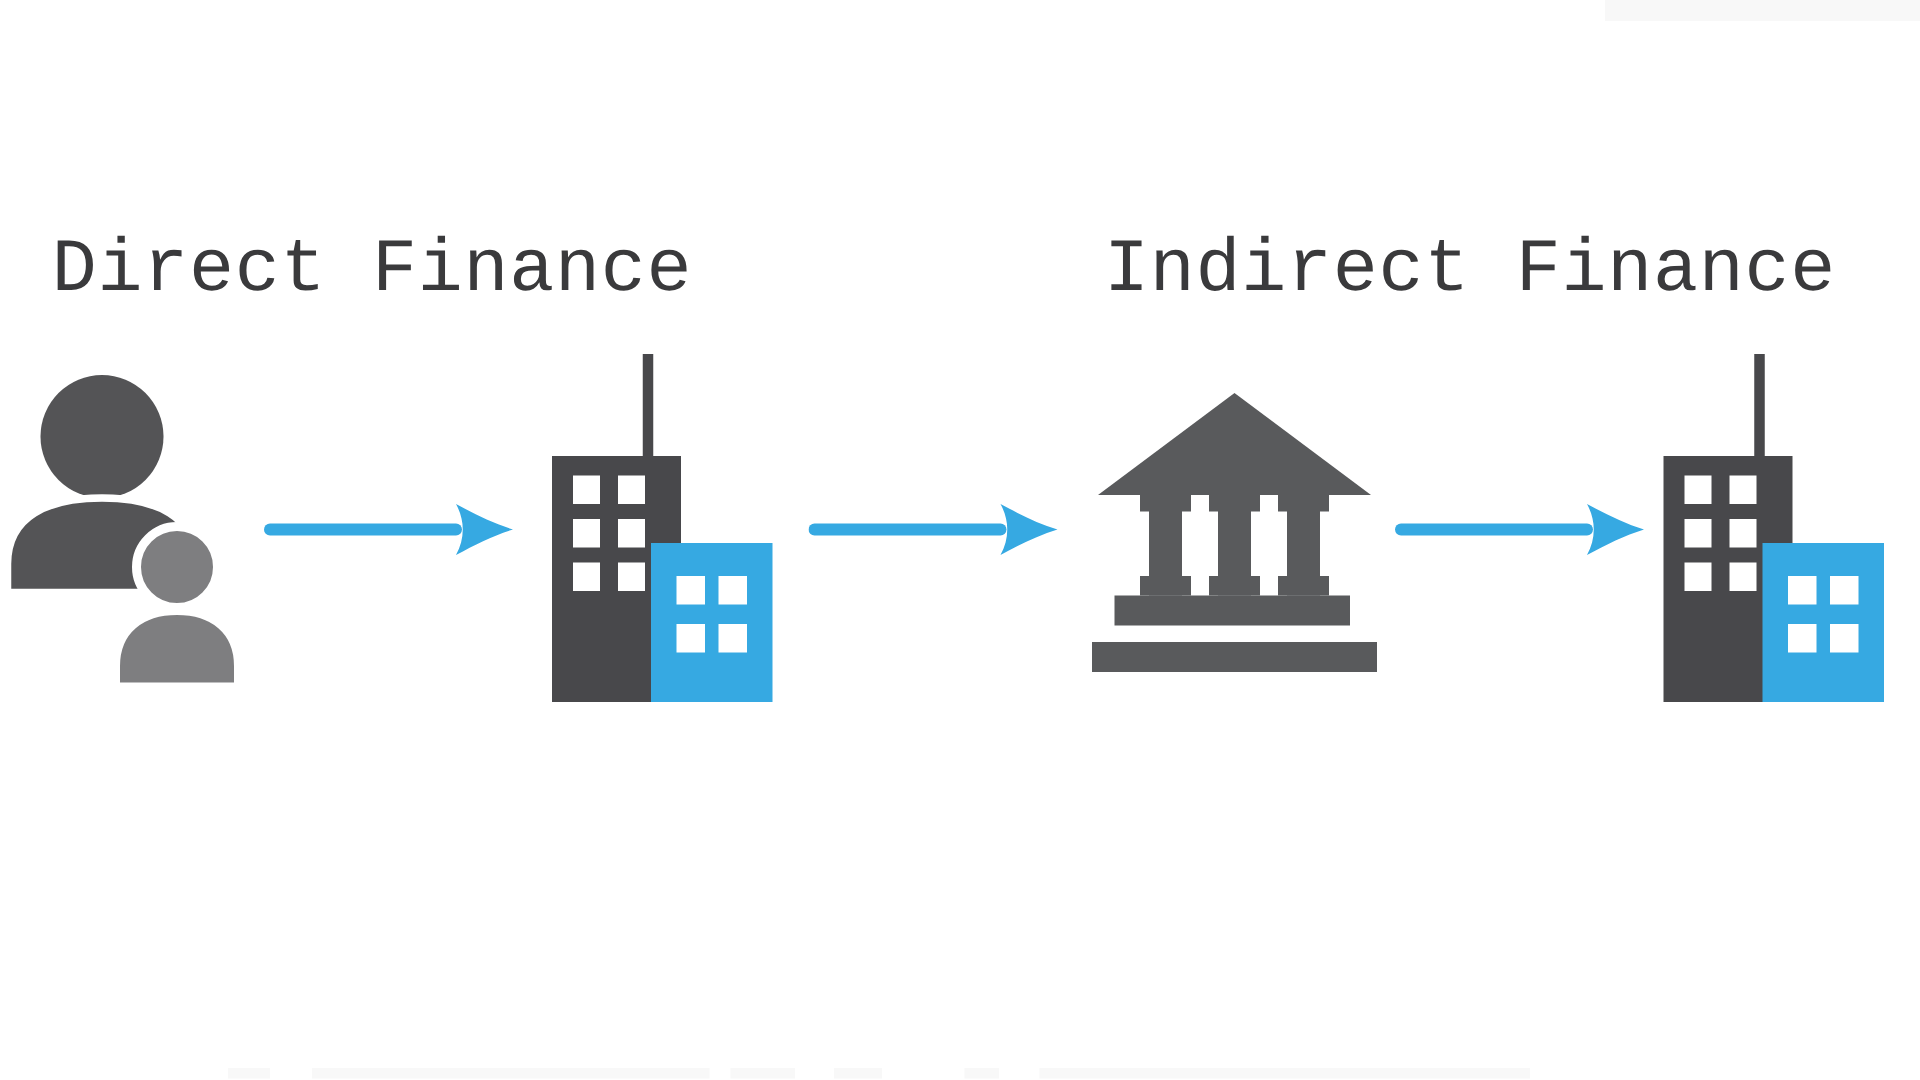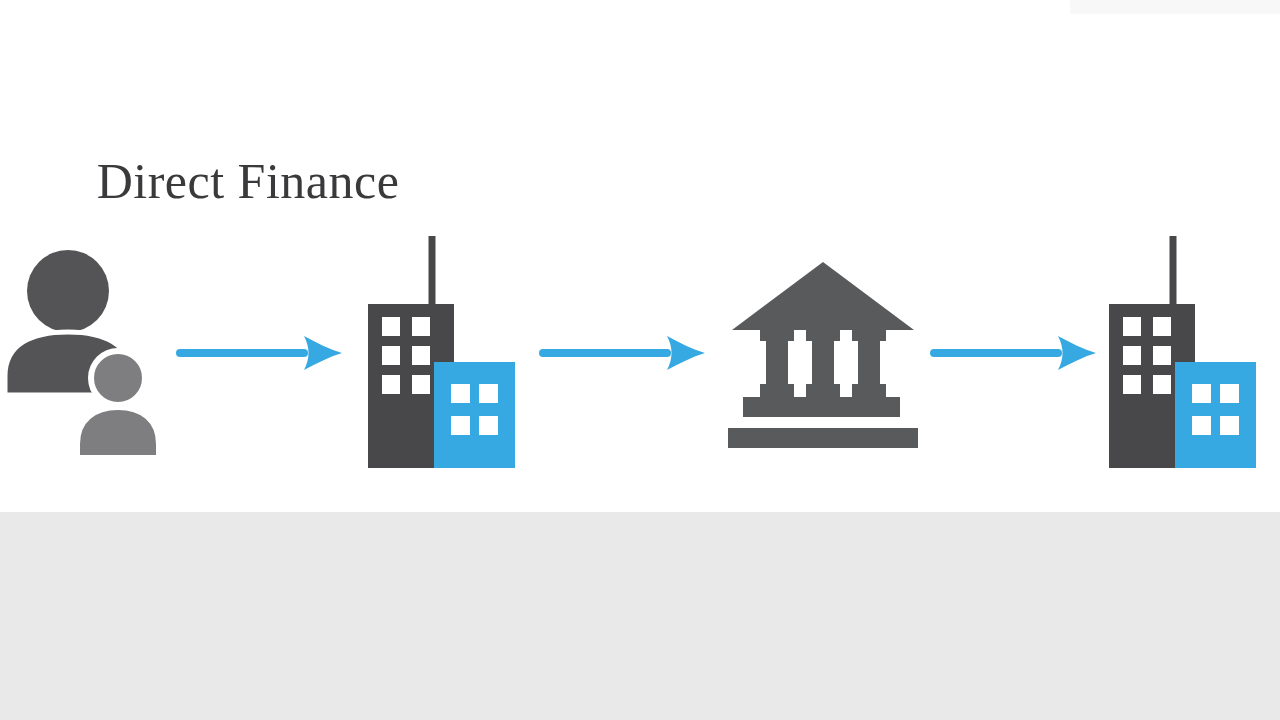--- a/index.html
+++ b/index.html
@@ -1,19 +1,19 @@
 <!DOCTYPE html>
 <html style="--background: #ffffff; --text-dark: #3a3a3c; --accent-blue: #36a9e2; --building-gray: #48484b; --bank-gray: #595a5c; --person-gray-dark: #545456; --person-gray-light: #7e7e80; --window-white: #ffffff; --artifact-light-gray: #f8f8f8;"><head>
 <meta charset="utf-8">
 <style>
   html,body { margin:0; padding:0; background:#e9e9e9; }
   .stage {
-    position:relative; width:1280px; height:512px; overflow:hidden;
+    position:relative; width:1280px; height:720px; overflow:hidden;
     background:var(--background,#fff);
-    font-family:Liberation Serif, serif;
+    font-family:Liberation Mono, monospace;
   }
   .section-label {
     position:absolute; top:156px; transform:translateX(-50%);
     font-size:50px; font-weight:400; color:var(--text-dark,#3a3a3c);
     letter-spacing:0.5px; white-space:nowrap; line-height:1;
   }
   .label-left  { left:248px; }
   .label-right { left:980px; }
   .icon { position:absolute; }
   .people-icon    { left:2px;    top:248px; }
@@ -33,20 +33,21 @@
   .ab4 { left:556px; width:32px; }
   .ab5 { left:643px; width:23px; }
   .ab6 { left:693px; width:327px; }
 </style>
 </head>
 <body>
 
 <div class="stage">
 
   <div class="section-label label-left">Direct Finance</div>
+  <div class="section-label label-right">Indirect Finance</div>
 
   <svg class="icon people-icon" width="162" height="212" viewBox="0 0 162 212">
     <circle cx="66" cy="43" r="41" fill="var(--person-gray-dark)"></circle>
     <path d="M3,147 L3,128 C3,96 30,84 66,84 C102,84 129,96 129,128 L129,147 Z" fill="var(--person-gray-dark)" stroke="var(--window-white)" stroke-width="5"></path>
     <circle cx="116" cy="130" r="27" fill="var(--person-gray-light)" stroke="var(--window-white)" stroke-width="6"></circle>
     <path d="M75,210 L75,196 C75,172 92,159 116,159 C140,159 157,172 157,196 L157,210 Z" fill="var(--person-gray-light)" stroke="var(--window-white)" stroke-width="6"></path>
   </svg>
 
   <svg class="arrow arrow-1" width="172" height="36" viewBox="0 0 172 36">
     <rect x="0" y="14" width="132" height="8" rx="4" fill="var(--accent-blue)"></rect>

